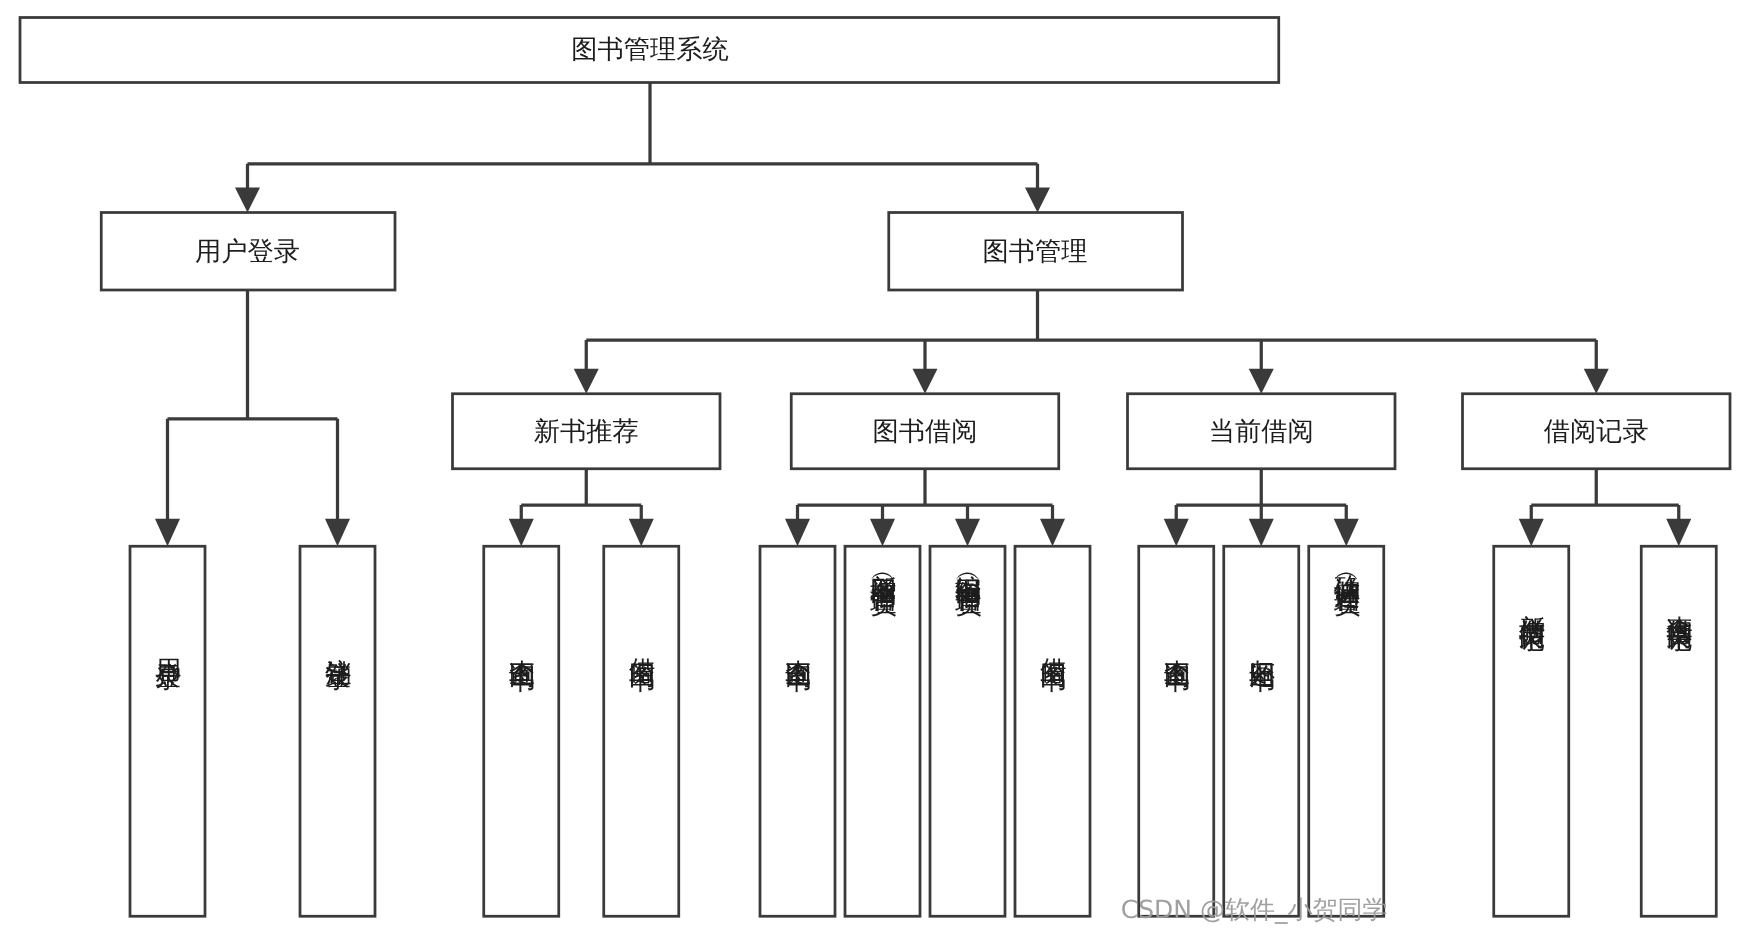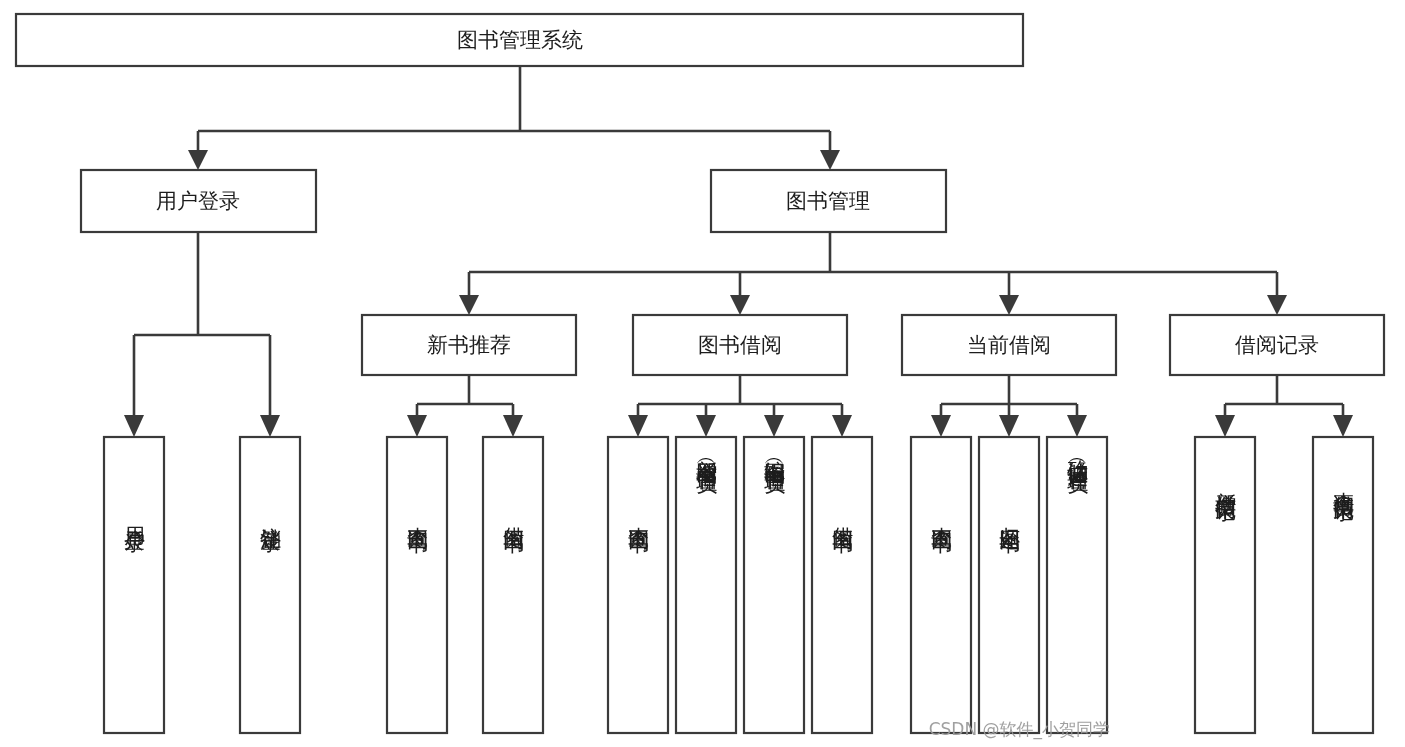--- a/index.html
+++ b/index.html
@@ -62,21 +62,21 @@
     white-space: nowrap;
     transform: translateX(-50%);
     text-align: left;
     pointer-events: none;
   }
   .watermark {
     position: absolute;
     right: 8px;
     bottom: 6px;
     font-family: "DejaVu Sans", "Liberation Sans", sans-serif;
-    font-size: 17px;
+    font-size: 20px;
     color: #9b9b9b;
     white-space: nowrap;
     opacity: 0.95;
   }
 </style>
 </head>
 <body>
 
 <div id="diagram-root">
 

